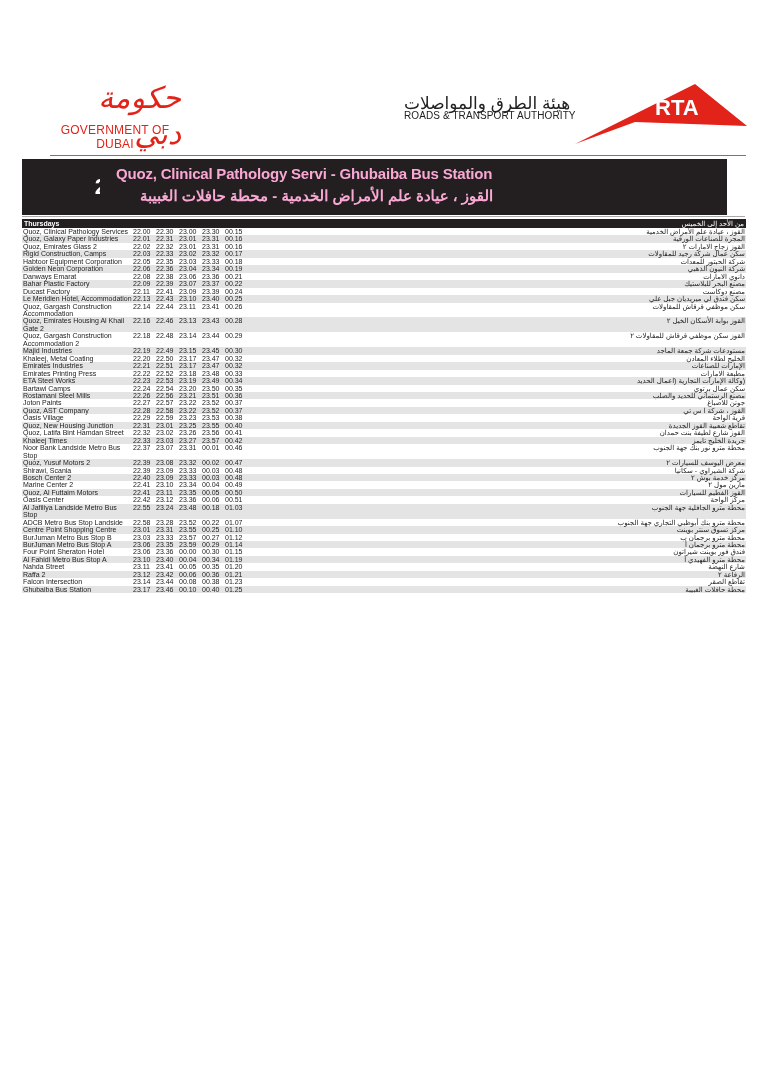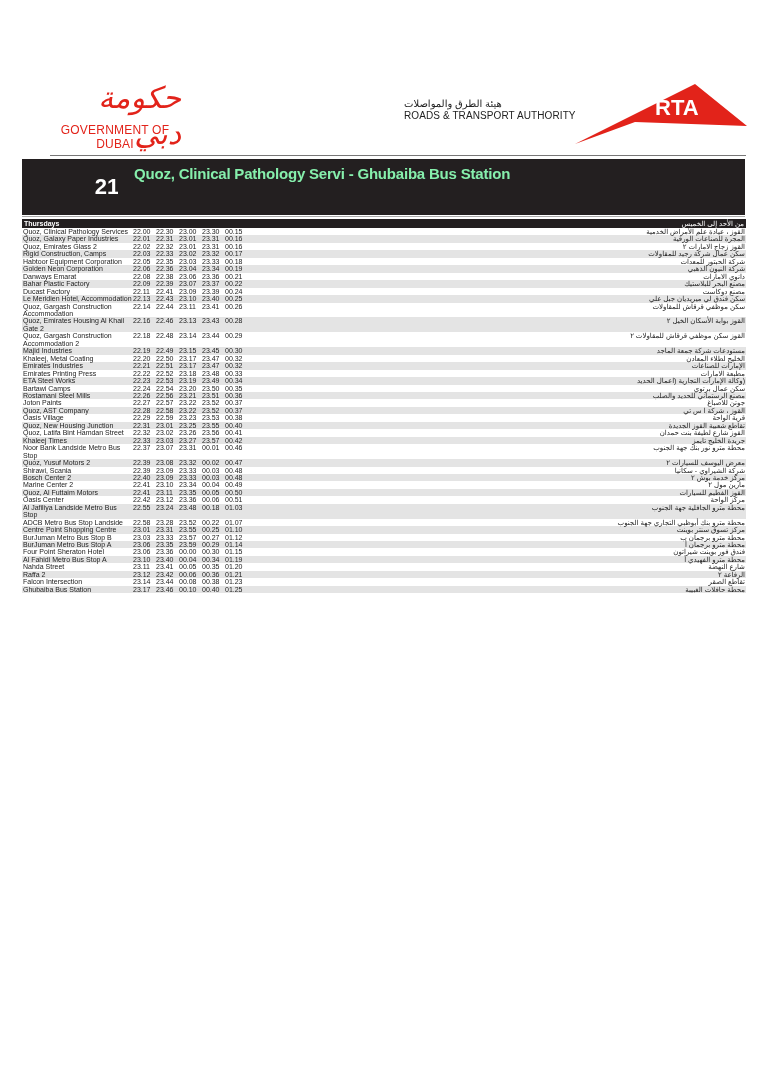--- a/index.html
+++ b/index.html
@@ -1,27 +1,27 @@
 <!DOCTYPE html>
 <html><head>
 <meta charset="utf-8">
 <style>
   html, body { margin:0; padding:0; background:#ffffff; }
   body { width:768px; height:1070px; position:relative; overflow:hidden; font-family:"Liberation Sans", sans-serif; color:#111; }
   .gov-logo { position:absolute; left:45px; top:80px; width:140px; height:62px; }
   .gov-arabic { position:absolute; left:6px; top:0; font-family:"DejaVu Serif", serif; font-size:30px; color:#e2231a; font-style:italic; letter-spacing:-1px; direction:rtl; width:130px; line-height:36px; }
   .gov-english { position:absolute; left:0; top:43px; width:140px; text-align:center; font-family:"Liberation Sans", sans-serif; font-size:12px; color:#e2231a; letter-spacing:0.2px; }
   .rta-text { position:absolute; left:404px; top:97px; width:176px; text-align:right; }
-  .rta-arabic { font-size:10px; color:#222; direction:rtl; text-align:left; line-height:14px; }
+  .rta-arabic { font-size:17px; color:#222; direction:rtl; text-align:left; line-height:14px; }
   .rta-english { font-size:10px; color:#222; letter-spacing:0.1px; line-height:10px; text-align:left; }
   .rta-logo { position:absolute; left:575px; top:82px; width:172px; height:62px; }
   .rta-logo svg { display:block; }
   .top-rule { position:absolute; left:50px; top:155px; width:696px; height:1px; background:#777; }
   .route-box { position:absolute; left:22px; top:159px; width:90px; height:56px; background:#231f20; color:#fff; font-weight:bold; font-size:22px; display:flex; align-items:center; justify-content:center;padding-left:40px; }
-  .title-box { position:absolute; left:118px; top:159px; width:627px; height:56px; background:#231f20; color:#86efac;text-decoration:underline; }
+  .title-box { position:absolute; left:100px; top:159px; width:627px; height:56px; background:#231f20; color:#f9a8d4;text-decoration:underline; }
   .title-en { position:absolute; left:16px; top:6px; font-size:15px; font-weight:bold; letter-spacing:-0.2px; }
   .title-ar { position:absolute; left:40px; top:28px; font-size:15px; font-weight:bold; direction:rtl; unicode-bidi:plaintext; }
   .bottom-rule { position:absolute; left:22px; top:216px; width:723px; height:1px; background:#aaa; }
   .table { position:absolute; left:22px; top:219px; width:724px; }
   .thead { height:9px; background:#231f20; color:#fff; font-size:7px; font-weight:bold; display:flex; justify-content:space-between; align-items:center; padding:0 2px; line-height:9px; }
   .thead .ar { font-weight:normal; direction:rtl; }
   .row { display:flex; font-size:7px; line-height:7.45px; color:#222; }
   .row:nth-child(even) { background:#e4e4e4; }
   .row:nth-child(odd) { background:#ffffff; }
   .stop { width:110px; padding-left:1px; white-space:normal; }
@@ -50,20 +50,21 @@
   </svg>
 </div>
 
 <div class="top-rule"></div>
 
 <div class="route-box">
   <span>21</span>
 </div>
 <div class="title-box">
   <div class="title-en">Quoz, Clinical Pathology Servi - Ghubaiba Bus Station</div>
+  <div class="title-ar">القوز ، عيادة علم الأمراض الخدمية - محطة حافلات الغبيبة</div>
 </div>
 <div class="bottom-rule"></div>
 
 <div class="table">
   <div class="thead">
     <span>Thursdays</span>
     <span class="ar">من الأحد إلى الخميس</span>
   </div>
   <div id="rows">
       <div class="row">

